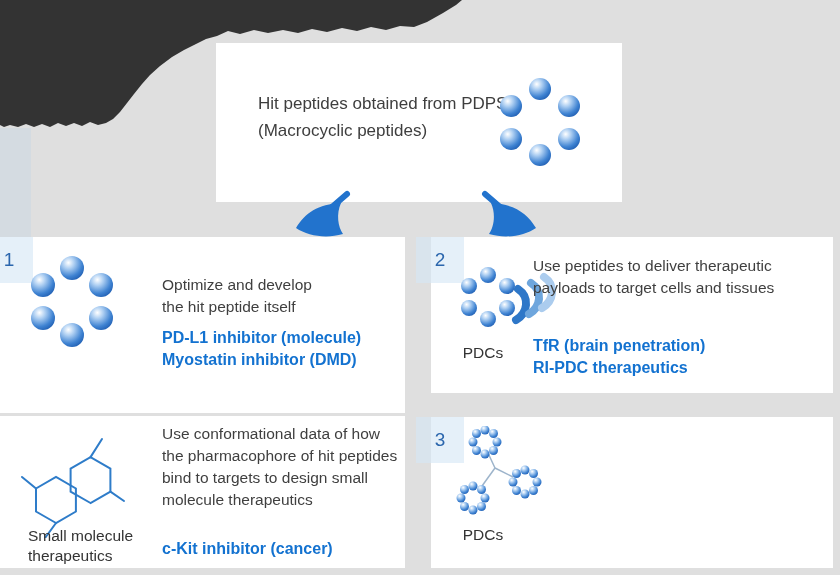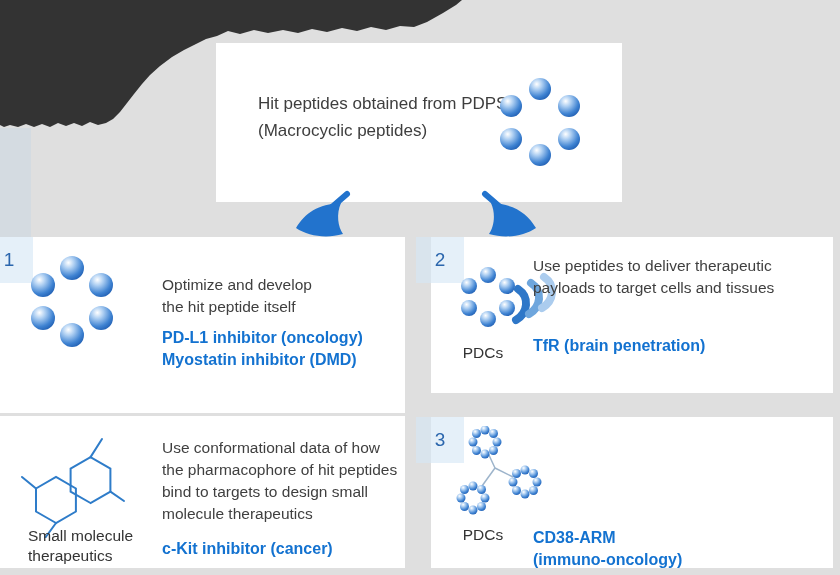--- a/index.html
+++ b/index.html
@@ -99,21 +99,21 @@
       <circle cx="50" cy="19" r="12" fill="url(#sph)"></circle>
       <circle cx="79" cy="36" r="12" fill="url(#sph)"></circle>
       <circle cx="79" cy="69" r="12" fill="url(#sph)"></circle>
       <circle cx="50" cy="86" r="12" fill="url(#sph)"></circle>
       <circle cx="21" cy="69" r="12" fill="url(#sph)"></circle>
       <circle cx="21" cy="36" r="12" fill="url(#sph)"></circle>
     </svg>
     <p class="desc" style="left:162px;top:37px">Optimize and develop
 the hit peptide itself</p>
     <div class="links" style="left:162px;top:90px">
-      <div class="link">PD-L1 inhibitor (oncology)</div>
+      <div class="link">PD-L1 inhibitor (molecule)</div>
       <div class="link">Myostatin inhibitor (DMD)</div>
     </div>
   </div>
 
   <div class="card" style="left:431px;top:237px;width:402px;height:156px">
     <div class="badge">
       <span>2</span>
     </div>
     <svg class="abs" style="left:27px;top:28px" width="100" height="66" viewBox="0 0 100 66">
       <circle cx="30" cy="10" r="8" fill="url(#sph)"></circle>
@@ -126,20 +126,21 @@
         <path d="M58,55 C70,48 72,32 60,24" stroke="#2e77c8"></path>
         <path d="M71,49 C83,42 85,26 73,18" stroke="#6ea6dd"></path>
         <path d="M84,43 C96,36 98,20 86,12" stroke="#abccee"></path>
       </g>
     </svg>
     <div class="card-label center" style="left:2px;top:106px;width:100px">PDCs</div>
     <p class="desc" style="left:102px;top:18px">Use peptides to deliver therapeutic
 payloads to target cells and tissues</p>
     <div class="links" style="left:102px;top:98px">
       <div class="link">TfR (brain penetration)</div>
+      <div class="link">RI-PDC therapeutics</div>
     </div>
   </div>
 
   <div class="card" style="left:431px;top:417px;width:402px;height:151px">
     <div class="badge">
       <span>3</span>
     </div>
     <svg class="abs" style="left:24px;top:9px" width="100" height="92" viewBox="0 0 100 92">
       <g stroke="#9db4cb" stroke-width="1.5" fill="none">
         <path d="M40,42 L33,27"></path>
@@ -167,40 +168,36 @@
           <circle cx="26.5" cy="80.5" r="4.5"></circle>
           <circle cx="18" cy="84" r="4.5"></circle>
         <circle cx="9.5" cy="80.5" r="4.5"></circle>
           <circle cx="6" cy="72" r="4.5"></circle>
           <circle cx="9.5" cy="63.5" r="4.5"></circle>
         <circle cx="18" cy="60" r="4.5"></circle>
           <circle cx="26.5" cy="63.5" r="4.5"></circle>
       </g>
     </svg>
     <div class="card-label center" style="left:2px;top:108px;width:100px">PDCs</div>
-    <div class="links" style="left:102px;top:110px">
-      <div class="link">CD38-ARM</div>
-      <div class="link">(immuno-oncology)</div>
-    </div>
   </div>
 
   <div class="card" style="left:0;top:416px;width:405px;height:152px">
     <svg class="abs" style="left:14px;top:14px" width="120" height="108" viewBox="0 0 120 108">
       <g fill="none" stroke="#2e7cc9" stroke-width="2" stroke-linecap="round">
         <polygon points="42,93 22,81.5 22,58.5 42,47 61.9,58.5 61.9,81.5"></polygon>
         <polygon points="76.5,73 56.6,61.6 56.6,38.6 76.5,27.1 96.4,38.6 96.4,61.6"></polygon>
         <path d="M76.5,27.1 L88,9"></path>
         <path d="M22,58.5 L8,47"></path>
         <path d="M42,93 L31,108"></path>
         <path d="M96.4,61.6 L110,71"></path>
       </g>
     </svg>
     <div class="card-label" style="left:28px;top:110px">Small molecule
 therapeutics</div>
-    <p class="desc" style="left:162px;top:21px">Use conformational data of how
+    <p class="desc" style="left:162px;top:7px">Use conformational data of how
 the pharmacophore of hit peptides
 bind to targets to design small
 molecule therapeutics</p>
     <div class="links" style="left:162px;top:122px">
       <div class="link">c-Kit inhibitor (cancer)</div>
     </div>
   </div>
 
 </div>
 

